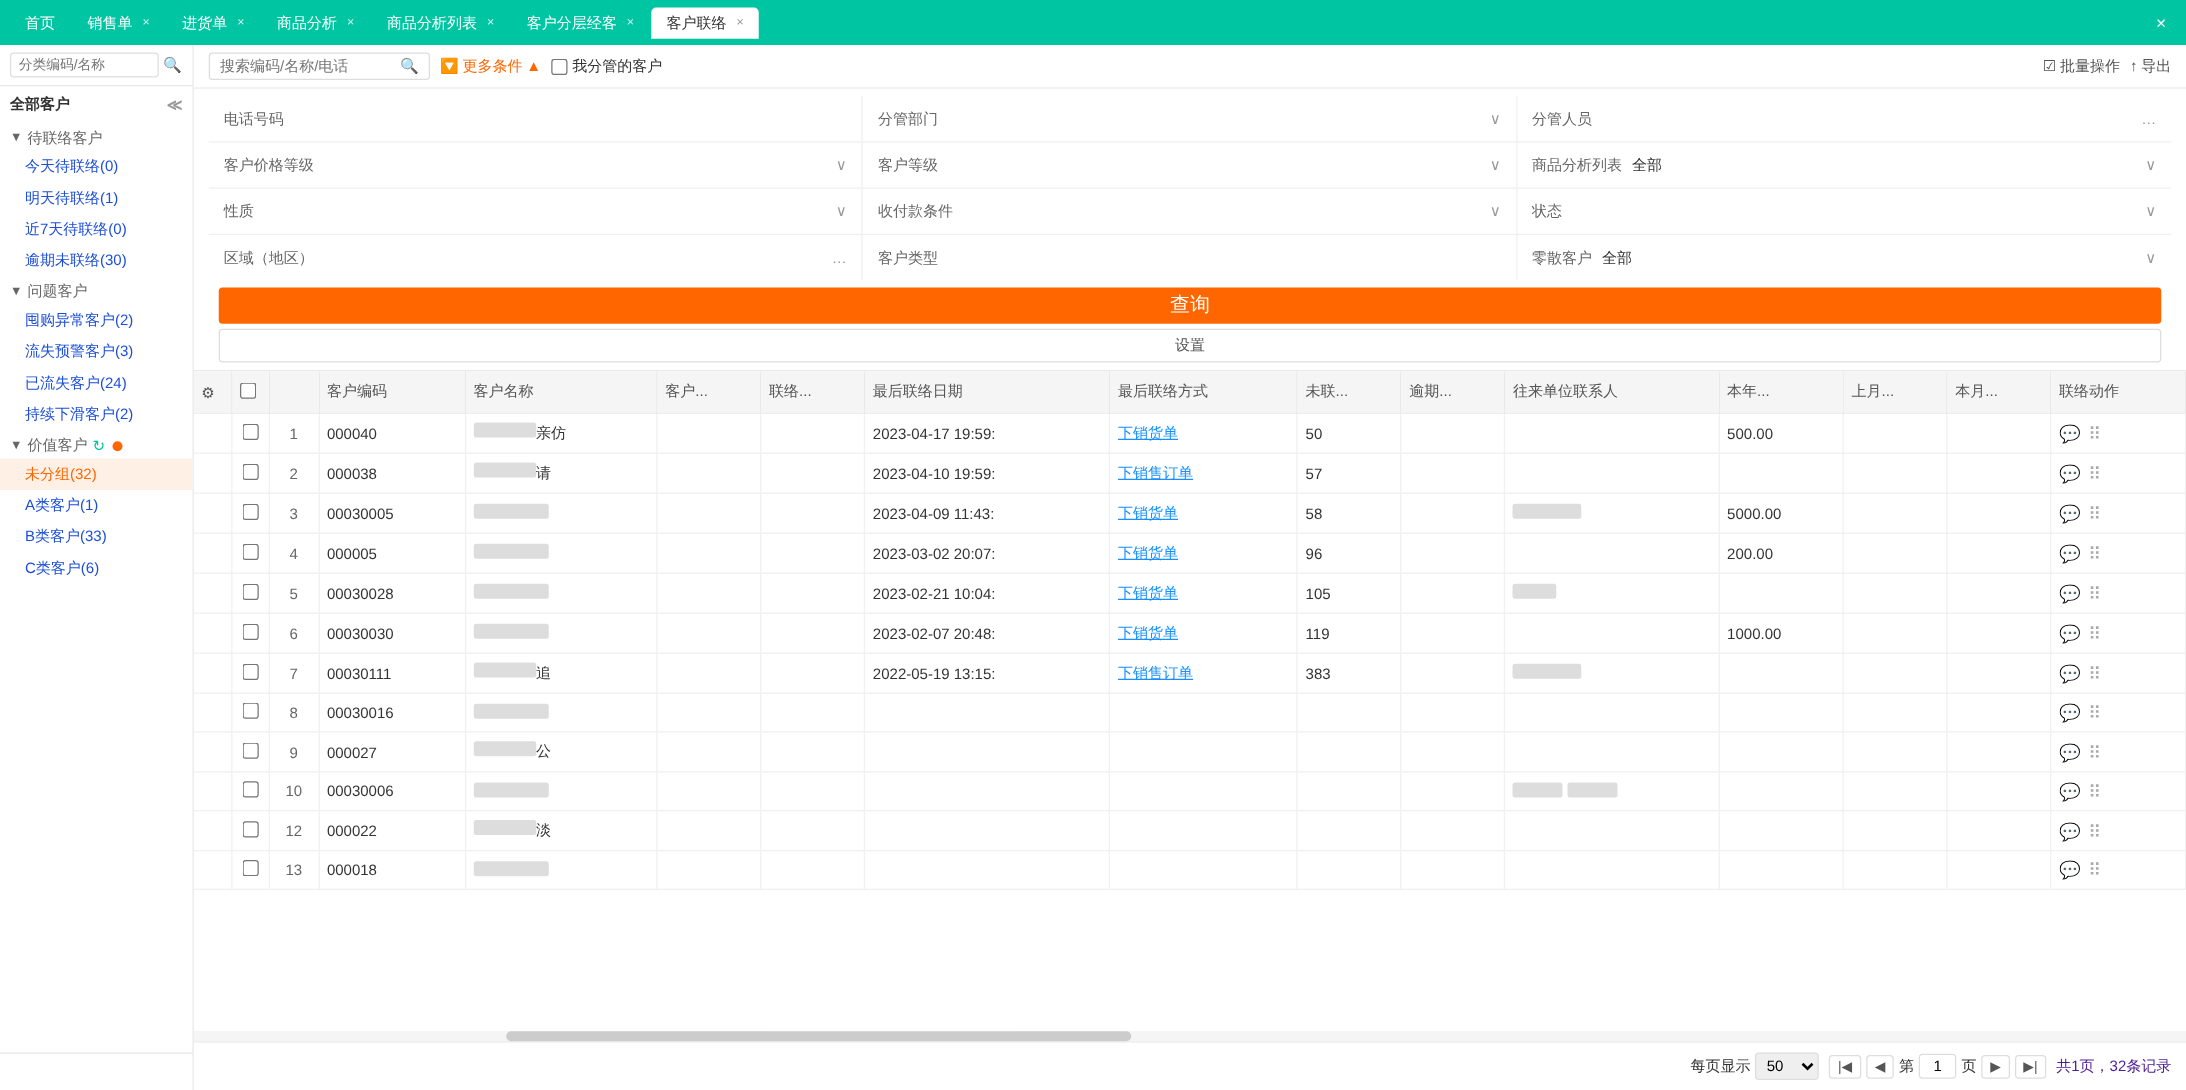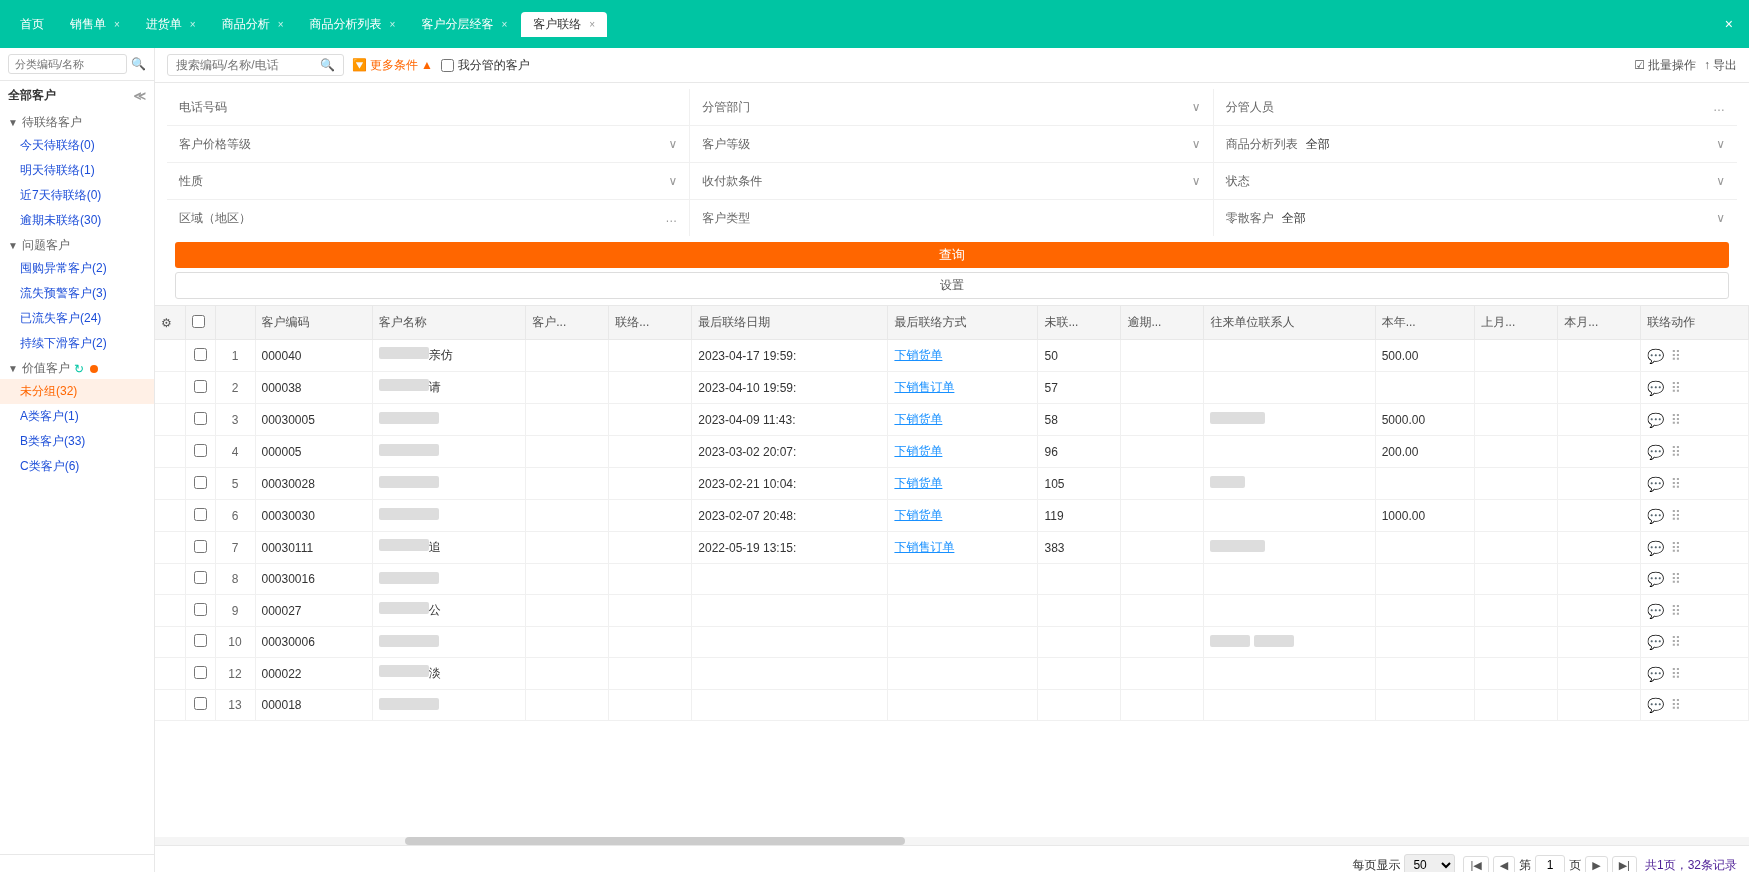--- a/index.html
+++ b/index.html
@@ -1,19 +1,19 @@
 <!DOCTYPE html>
 <html><head>
   <meta charset="utf-8">
   <style>
     * { margin: 0; padding: 0; box-sizing: border-box; }
     body { font-family: 'Microsoft YaHei', Arial, sans-serif; font-size: 12px; background: #f5f5f5; color: #333; overflow: hidden; }
     
     
-    .top-nav { background: #00c5a3; display: flex; align-items: center; height: 48px; padding: 0 8px; gap: 2px; }
+    .top-nav { background: #00c5a3; display: flex; align-items: center; height: 36px; padding: 0 8px; gap: 2px; }
     .nav-tab { color: #fff; padding: 4px 12px; cursor: pointer; font-size: 12px; display: flex; align-items: center; gap: 4px; border-radius: 4px 4px 0 0; white-space: nowrap; }
     .nav-tab.active { background: #fff; color: #333; }
     .nav-tab .close-x { font-size: 10px; color: rgba(255,255,255,0.8); margin-left: 4px; }
     .nav-tab.active .close-x { color: #999; }
     .nav-home { color: #fff; font-size: 12px; padding: 4px 12px; cursor: pointer; }
     .nav-spacer { flex: 1; }
     .nav-close { color: #fff; font-size: 14px; padding: 4px 8px; cursor: pointer; }
 
     
     .main-layout { display: flex; height: calc(872px - 36px); }
@@ -47,21 +47,21 @@
     
     .advanced-filter { background: #fff; border-bottom: 1px solid #e8e8e8; padding: 6px 12px 0; }
     .filter-row { display: grid; grid-template-columns: 1fr 1fr 1fr; border-bottom: 1px solid #f0f0f0; }
     .filter-cell { display: flex; align-items: center; padding: 6px 12px; border-right: 1px solid #f0f0f0; gap: 8px; min-height: 36px; }
     .filter-cell:last-child { border-right: none; }
     .filter-label { color: #666; font-size: 12px; white-space: nowrap; flex-shrink: 0; }
     .filter-input { flex: 1; border: none; outline: none; font-size: 12px; background: transparent; }
     .filter-select { flex: 1; border: none; outline: none; font-size: 12px; background: transparent; display: flex; align-items: center; justify-content: space-between; cursor: pointer; }
     .filter-select .chevron { color: #999; }
     .filter-action-btns { display: flex; flex-direction: column; gap: 4px; padding: 6px 8px; justify-content: center; }
-    .btn-query { background: #ff6600; color: #fff; border: none; border-radius: 3px; padding: 4px 14px; cursor: pointer; font-size: 13px; }
+    .btn-query { background: #ff6600; color: #fff; border: none; border-radius: 3px; padding: 4px 14px; cursor: pointer; font-size: 16px; }
     .btn-reset { background: #fff; color: #555; border: 1px solid #ddd; border-radius: 3px; padding: 4px 14px; cursor: pointer; font-size: 12px; }
     .filter-wrapper { display: flex; flex-direction: column; }
     .filter-fields { flex: 1; }
 
     
     .table-area { flex: 1; overflow: auto; background: #fff; }
     .data-table { width: 100%; border-collapse: collapse; font-size: 12px; }
     .data-table thead th { background: #f5f5f5; border-bottom: 1px solid #e8e8e8; border-right: 1px solid #e8e8e8; padding: 8px 6px; text-align: left; white-space: nowrap; font-weight: normal; color: #555; position: sticky; top: 0; z-index: 1; }
     .data-table tbody td { border-bottom: 1px solid #f0f0f0; border-right: 1px solid #f0f0f0; padding: 7px 6px; white-space: nowrap; }
     .th-index { width: 40px; text-align: center; }

